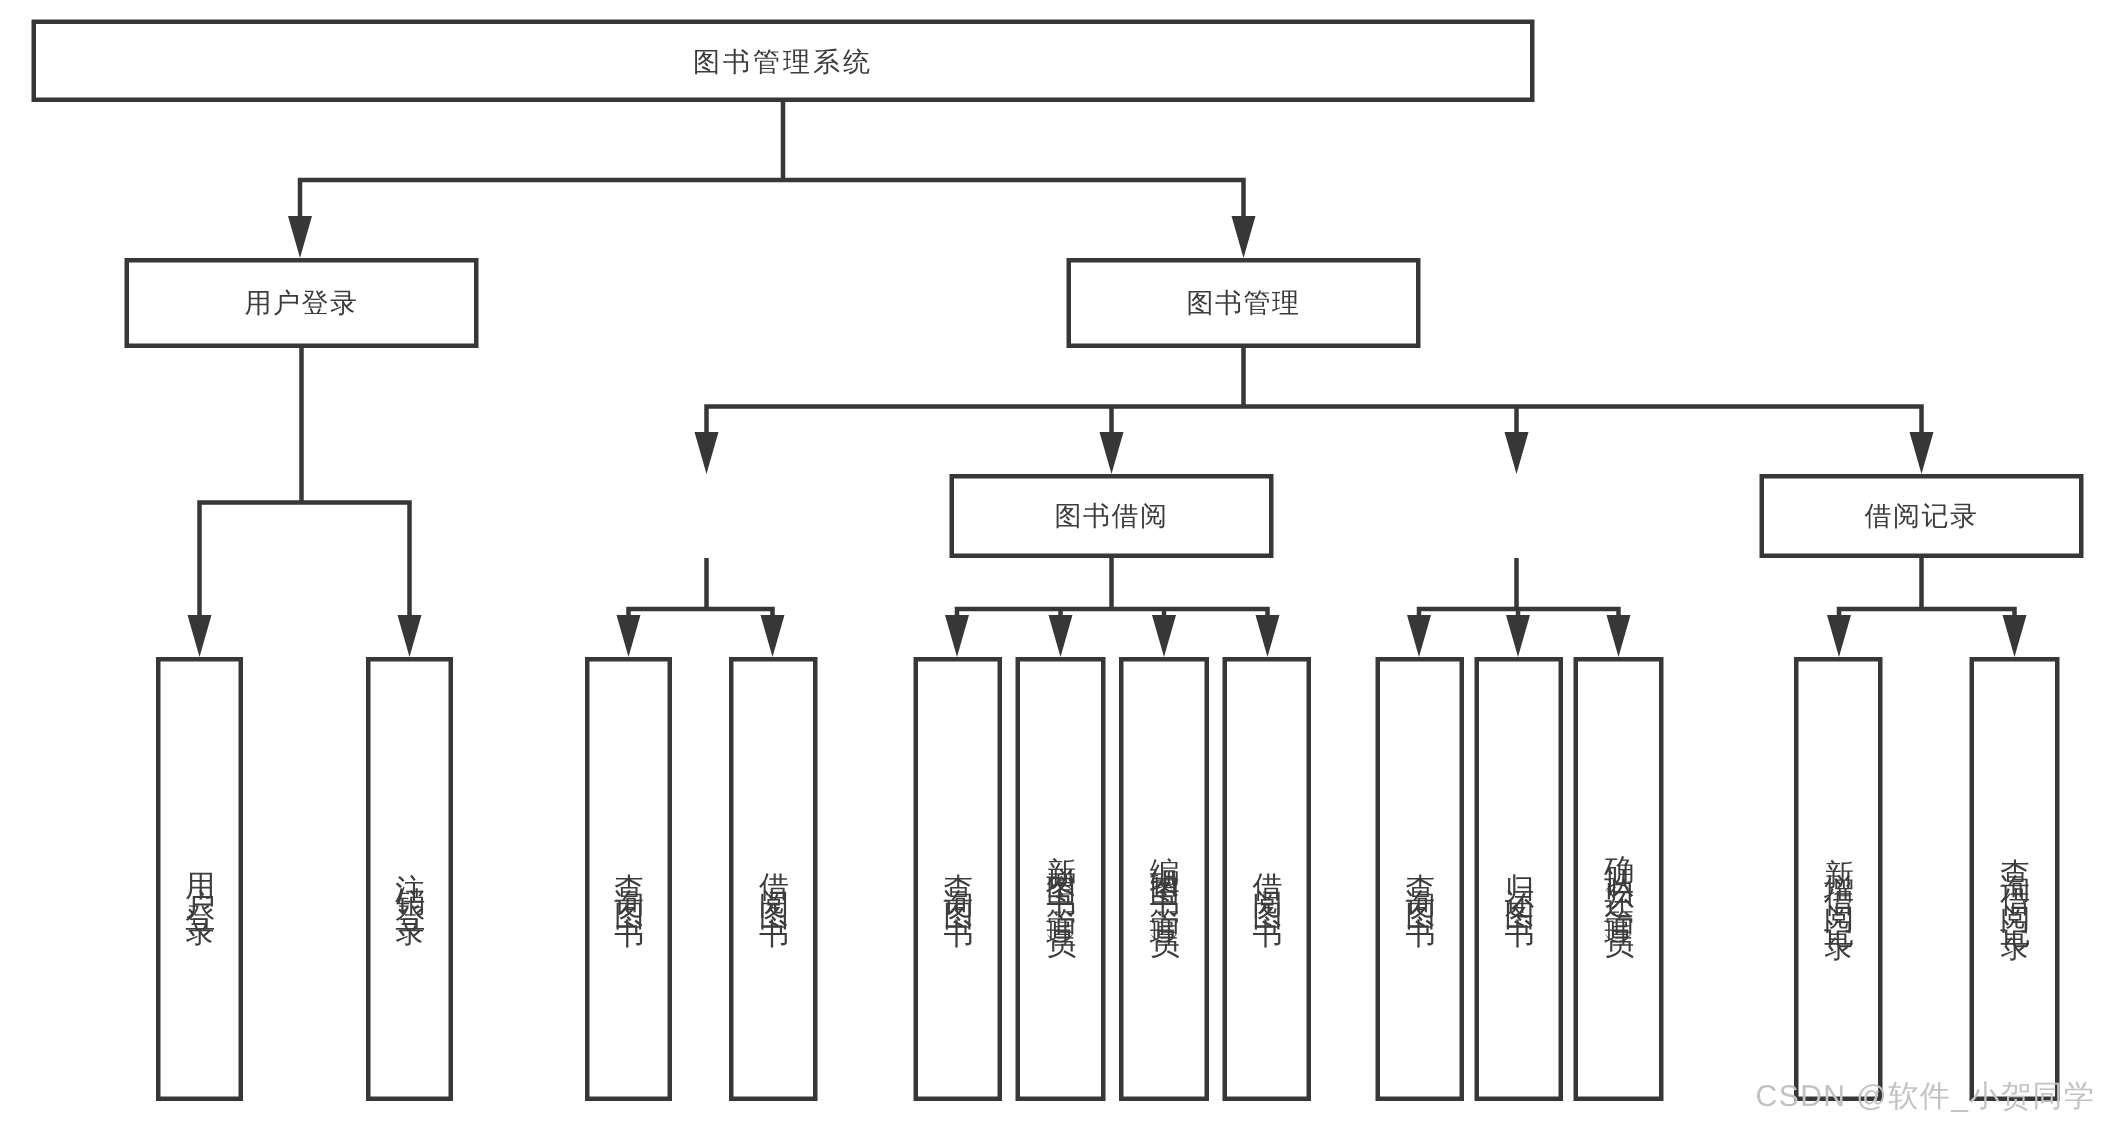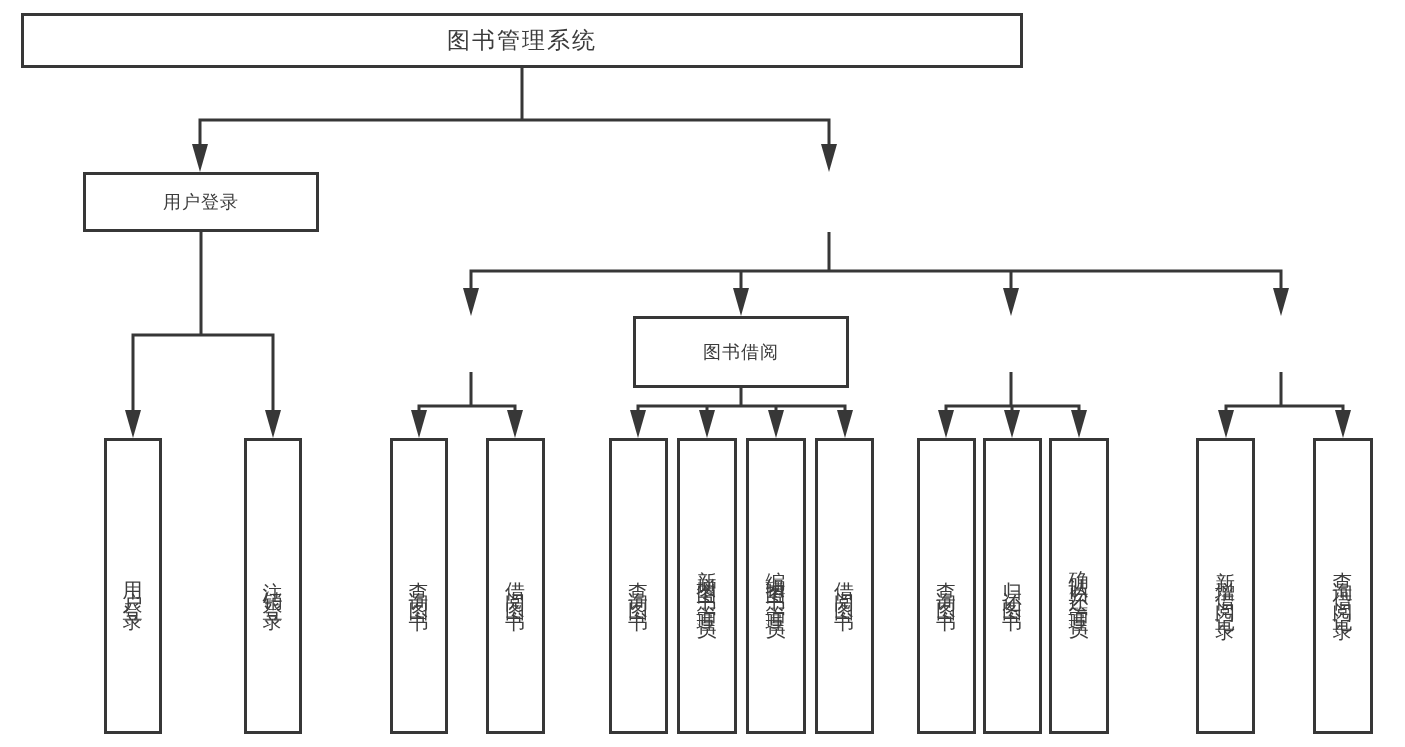--- a/index.html
+++ b/index.html
@@ -32,21 +32,21 @@
     box-sizing:border-box;
     background:var(--box-bg);
     border:3px solid var(--line);
     display:flex;
     align-items:center;
     justify-content:center;
     text-align:center;
     z-index:2;
   }
   .h{font-size:18px;letter-spacing:1px;}
-  .title{font-size:23px;letter-spacing:2px;}
+  .title{font-size:18px;letter-spacing:2px;}
   .v{
     writing-mode:vertical-rl;
     text-orientation:mixed;
     font-size:20px;
     line-height:1;
     letter-spacing:10px;
   }
   .v.long{letter-spacing:7px;}
   .watermark{
     position:absolute;
@@ -96,35 +96,38 @@
     <polygon points="1071,410 1087,410 1079,438"></polygon>
 
     <path d="M1281 372 V406 M1226 414 V406 H1343 V414"></path>
     <polygon points="1218,410 1234,410 1226,438"></polygon>
     <polygon points="1335,410 1351,410 1343,438"></polygon>
   </svg>
 
   <div class="box title" style="left:21px;top:13px;width:1002px;height:55px">图书管理系统</div>
 
   <div class="box h" style="left:83px;top:172px;width:236px;height:60px">用户登录</div>
+  <div class="box h" style="left:711px;top:172px;width:236px;height:60px">图书管理</div>
 
-  <div class="box h" style="left:633px;top:316px;width:216px;height:72px">图书借阅</div>
+  <div class="box h" style="left:633px;top:316px;width:216px;height:56px">图书借阅</div>
+  <div class="box h" style="left:1173px;top:316px;width:216px;height:56px">借阅记录</div>
 
   <div class="box v" style="left:104px;top:438px;width:58px;height:296px">用户登录</div>
   <div class="box v" style="left:244px;top:438px;width:58px;height:296px">注销登录</div>
 
   <div class="box v" style="left:390px;top:438px;width:58px;height:296px">查询图书</div>
   <div class="box v" style="left:486px;top:438px;width:59px;height:296px">借阅图书</div>
 
   <div class="box v" style="left:609px;top:438px;width:59px;height:296px">查询图书</div>
   <div class="box v long" style="left:677px;top:438px;width:60px;height:296px">新增图书（管理员）</div>
   <div class="box v long" style="left:746px;top:438px;width:60px;height:296px">编辑图书（管理员）</div>
   <div class="box v" style="left:815px;top:438px;width:59px;height:296px">借阅图书</div>
 
   <div class="box v" style="left:917px;top:438px;width:59px;height:296px">查询图书</div>
   <div class="box v" style="left:983px;top:438px;width:59px;height:296px">归还图书</div>
   <div class="box v long" style="left:1049px;top:438px;width:60px;height:296px">确认归还（管理员）</div>
 
   <div class="box v" style="left:1196px;top:438px;width:59px;height:296px">新增借阅记录</div>
   <div class="box v" style="left:1313px;top:438px;width:60px;height:296px">查询借阅记录</div>
 
+  <div class="watermark">CSDN @软件_小贺同学</div>
 
 </div>
 
 </body></html>

